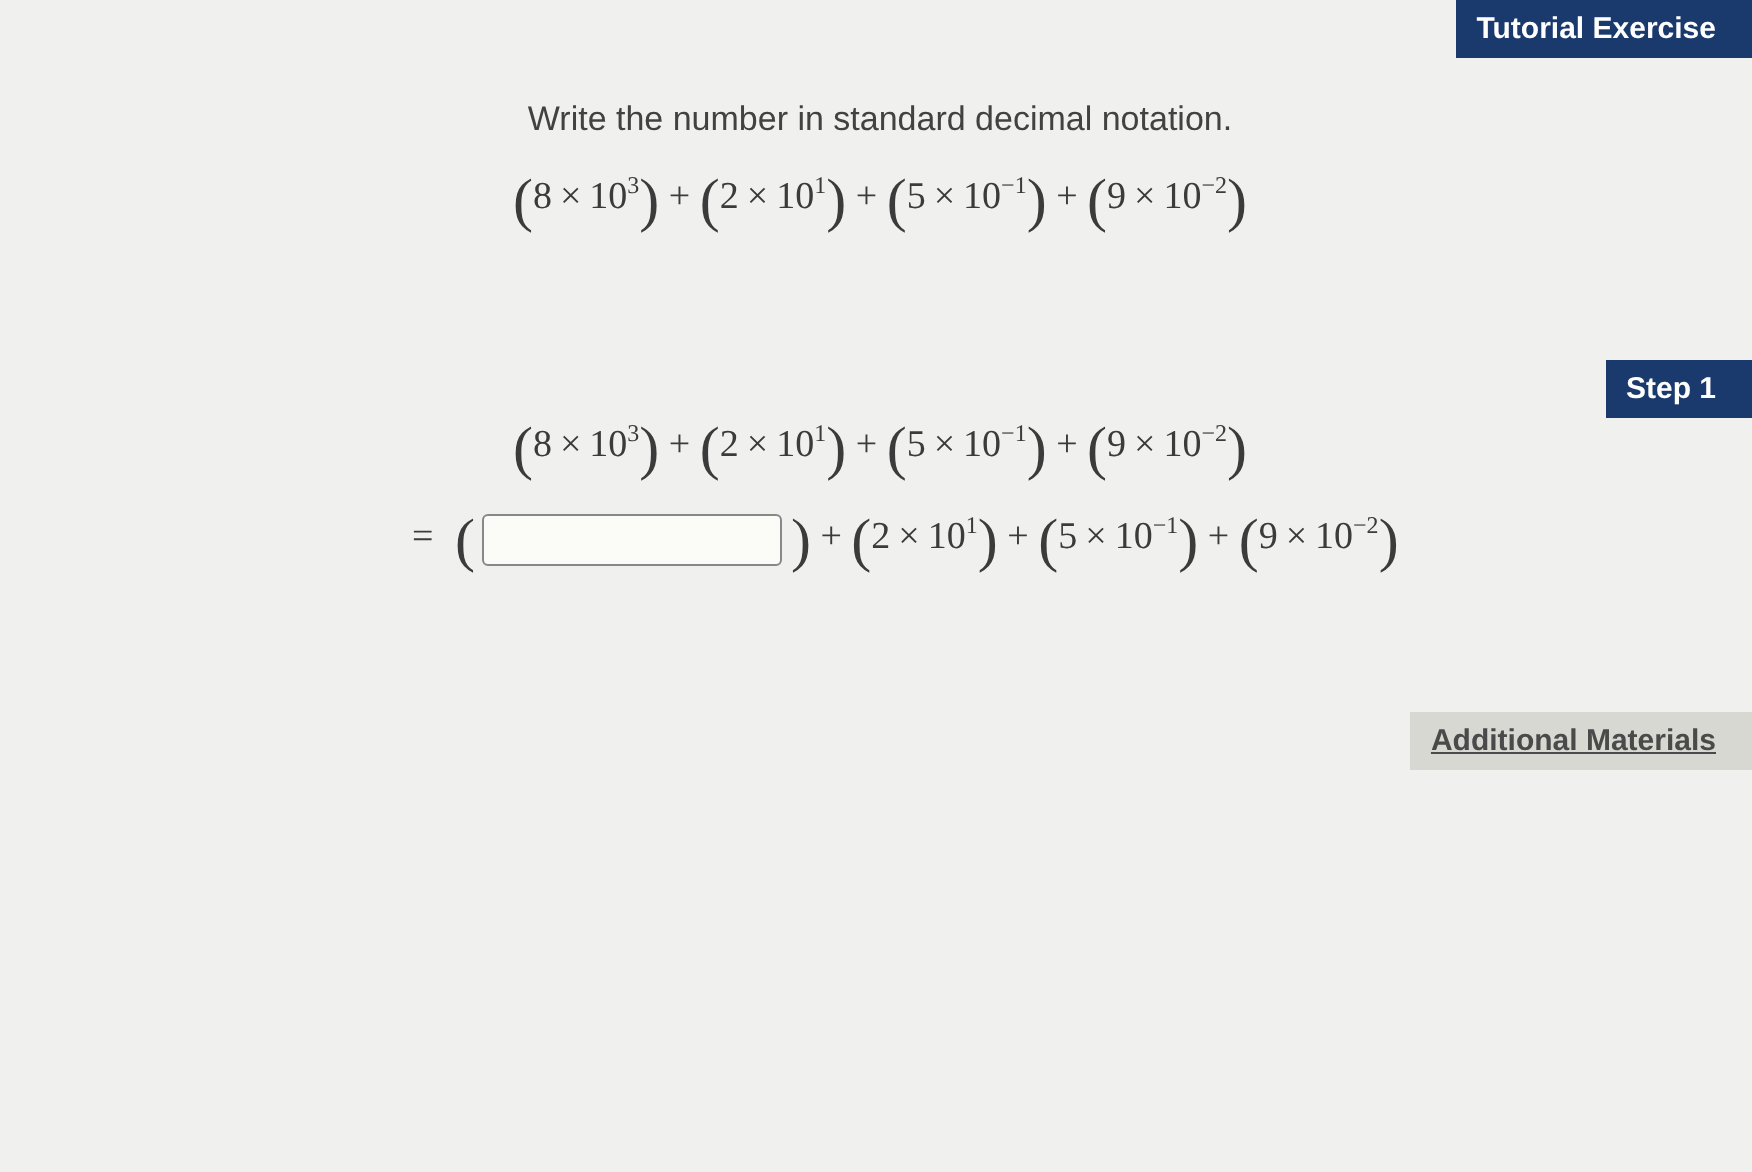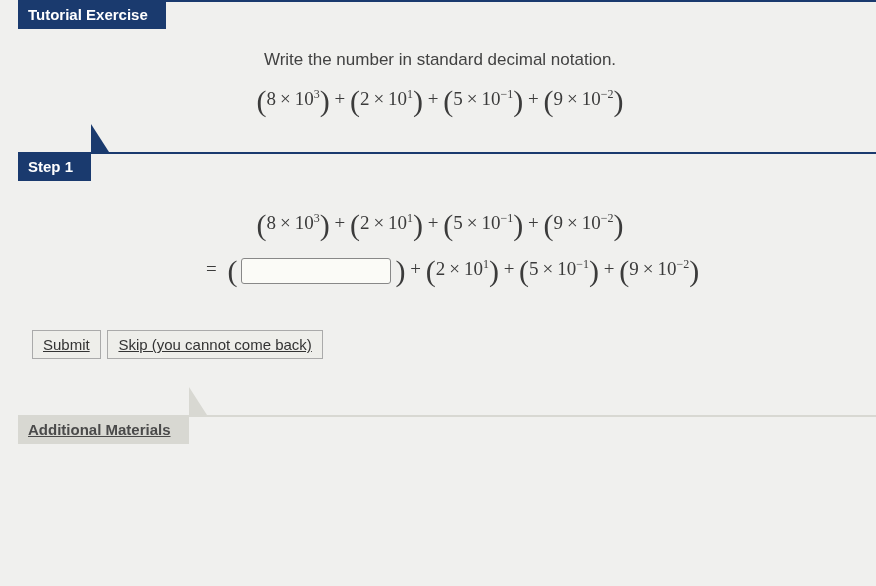--- a/index.html
+++ b/index.html
@@ -1,38 +1,38 @@
 <!DOCTYPE html>
 <html><head>
 <meta charset="utf-8">
 <style>
 * { margin: 0; padding: 0; box-sizing: border-box; }
 body { font-family: Arial, Helvetica, sans-serif; background: #f0f0ee; width: 876px; height: 586px; overflow: hidden; }
 .page { padding: 0; }
-.heading-bar { display: flex; align-items: flex-start; height: 30px; margin-bottom: 16px; }
+.heading-bar { display: flex; align-items: flex-end; height: 30px; margin-bottom: 16px; flex-direction: column; }
 .accent { width: 18px; background: #1a3a6e; }
 .tab-label { background: #1a3a6e; color: #fff; font-weight: bold; font-size: 15px; padding: 6px 18px 6px 10px; display: flex; align-items: center; }
 .tab-tail { flex: 1; border-bottom: 2px solid #1a3a6e; position: relative; }
 .tab-tail::before { content: ""; position: absolute; left: 0; bottom: 0; width: 0; height: 0; border-left: 18px solid #1a3a6e; border-top: 28px solid transparent; }
 .section-body { padding: 4px 28px 22px 32px; color: #424242; font-size: 17px; }
 .prompt { margin-bottom: 14px; text-align: center; }
 .expression { text-align: center; font-size: 19px; color: #3b3b3b; margin: 6px 0 12px 0; font-family: 'Times New Roman', serif; }
 .paren { font-size: 30px; vertical-align: -6px; font-weight: normal; }
 .times { padding: 0 4px; }
 sup { font-size: 12px; }
 .input-blank { display: inline-block; width: 150px; height: 26px; border: 1px solid #888; background: #fbfbf7; border-radius: 3px; vertical-align: middle; margin: 0 4px; }
 .eq { display: inline-block; width: 22px; text-align: right; padding-right: 6px; }
 .btn-row { margin-top: 42px; }
 .btn { display: inline-block; background: #eeeeea; border: 1px solid #aaa; padding: 5px 10px; font-size: 15px; color: #333; text-decoration: underline; cursor: pointer; margin-right: 2px; }
 .footer-heading { margin-top: 34px; }
 .footer-heading .tab-label { color: #4a4a4a; background: #d8d8d2; text-decoration: underline; }
 .footer-heading .accent { background: #1a3a6e; }
 .footer-heading .tab-tail { border-bottom: 2px solid #d8d8d2; }
 .footer-heading .tab-tail::before { border-left-color: #d8d8d2; }
-.step-section { border-top: none; }
+.step-section { border-top: none; gap: 28px; }
 </style>
 </head>
 <body>
 
 <div class="page">
 
   <div class="heading-bar">
     <div class="accent"></div>
     <div class="tab-label">Tutorial Exercise</div>
     <div class="tab-tail"></div>
@@ -73,24 +73,20 @@
       <span class="eq">=</span>
       <span class="paren">(</span><input type="text" class="input-blank" value="" style=""><span class="paren">)</span>
       <span>+</span>
       <span class="paren">(</span><span>2</span><span class="times">×</span><span>10</span><sup>1</sup><span class="paren">)</span>
       <span>+</span>
       <span class="paren">(</span><span>5</span><span class="times">×</span><span>10</span><sup>−1</sup><span class="paren">)</span>
       <span>+</span>
       <span class="paren">(</span><span>9</span><span class="times">×</span><span>10</span><sup>−2</sup><span class="paren">)</span>
     </div>
 
-    <div class="btn-row">
-      <button class="btn">Submit</button>
-      <button class="btn">Skip (you cannot come back)</button>
-    </div>
   </div>
 
   <div class="heading-bar footer-heading">
     <div class="accent"></div>
     <div class="tab-label">Additional Materials</div>
     <div class="tab-tail"></div>
   </div>
 
 </div>
 

